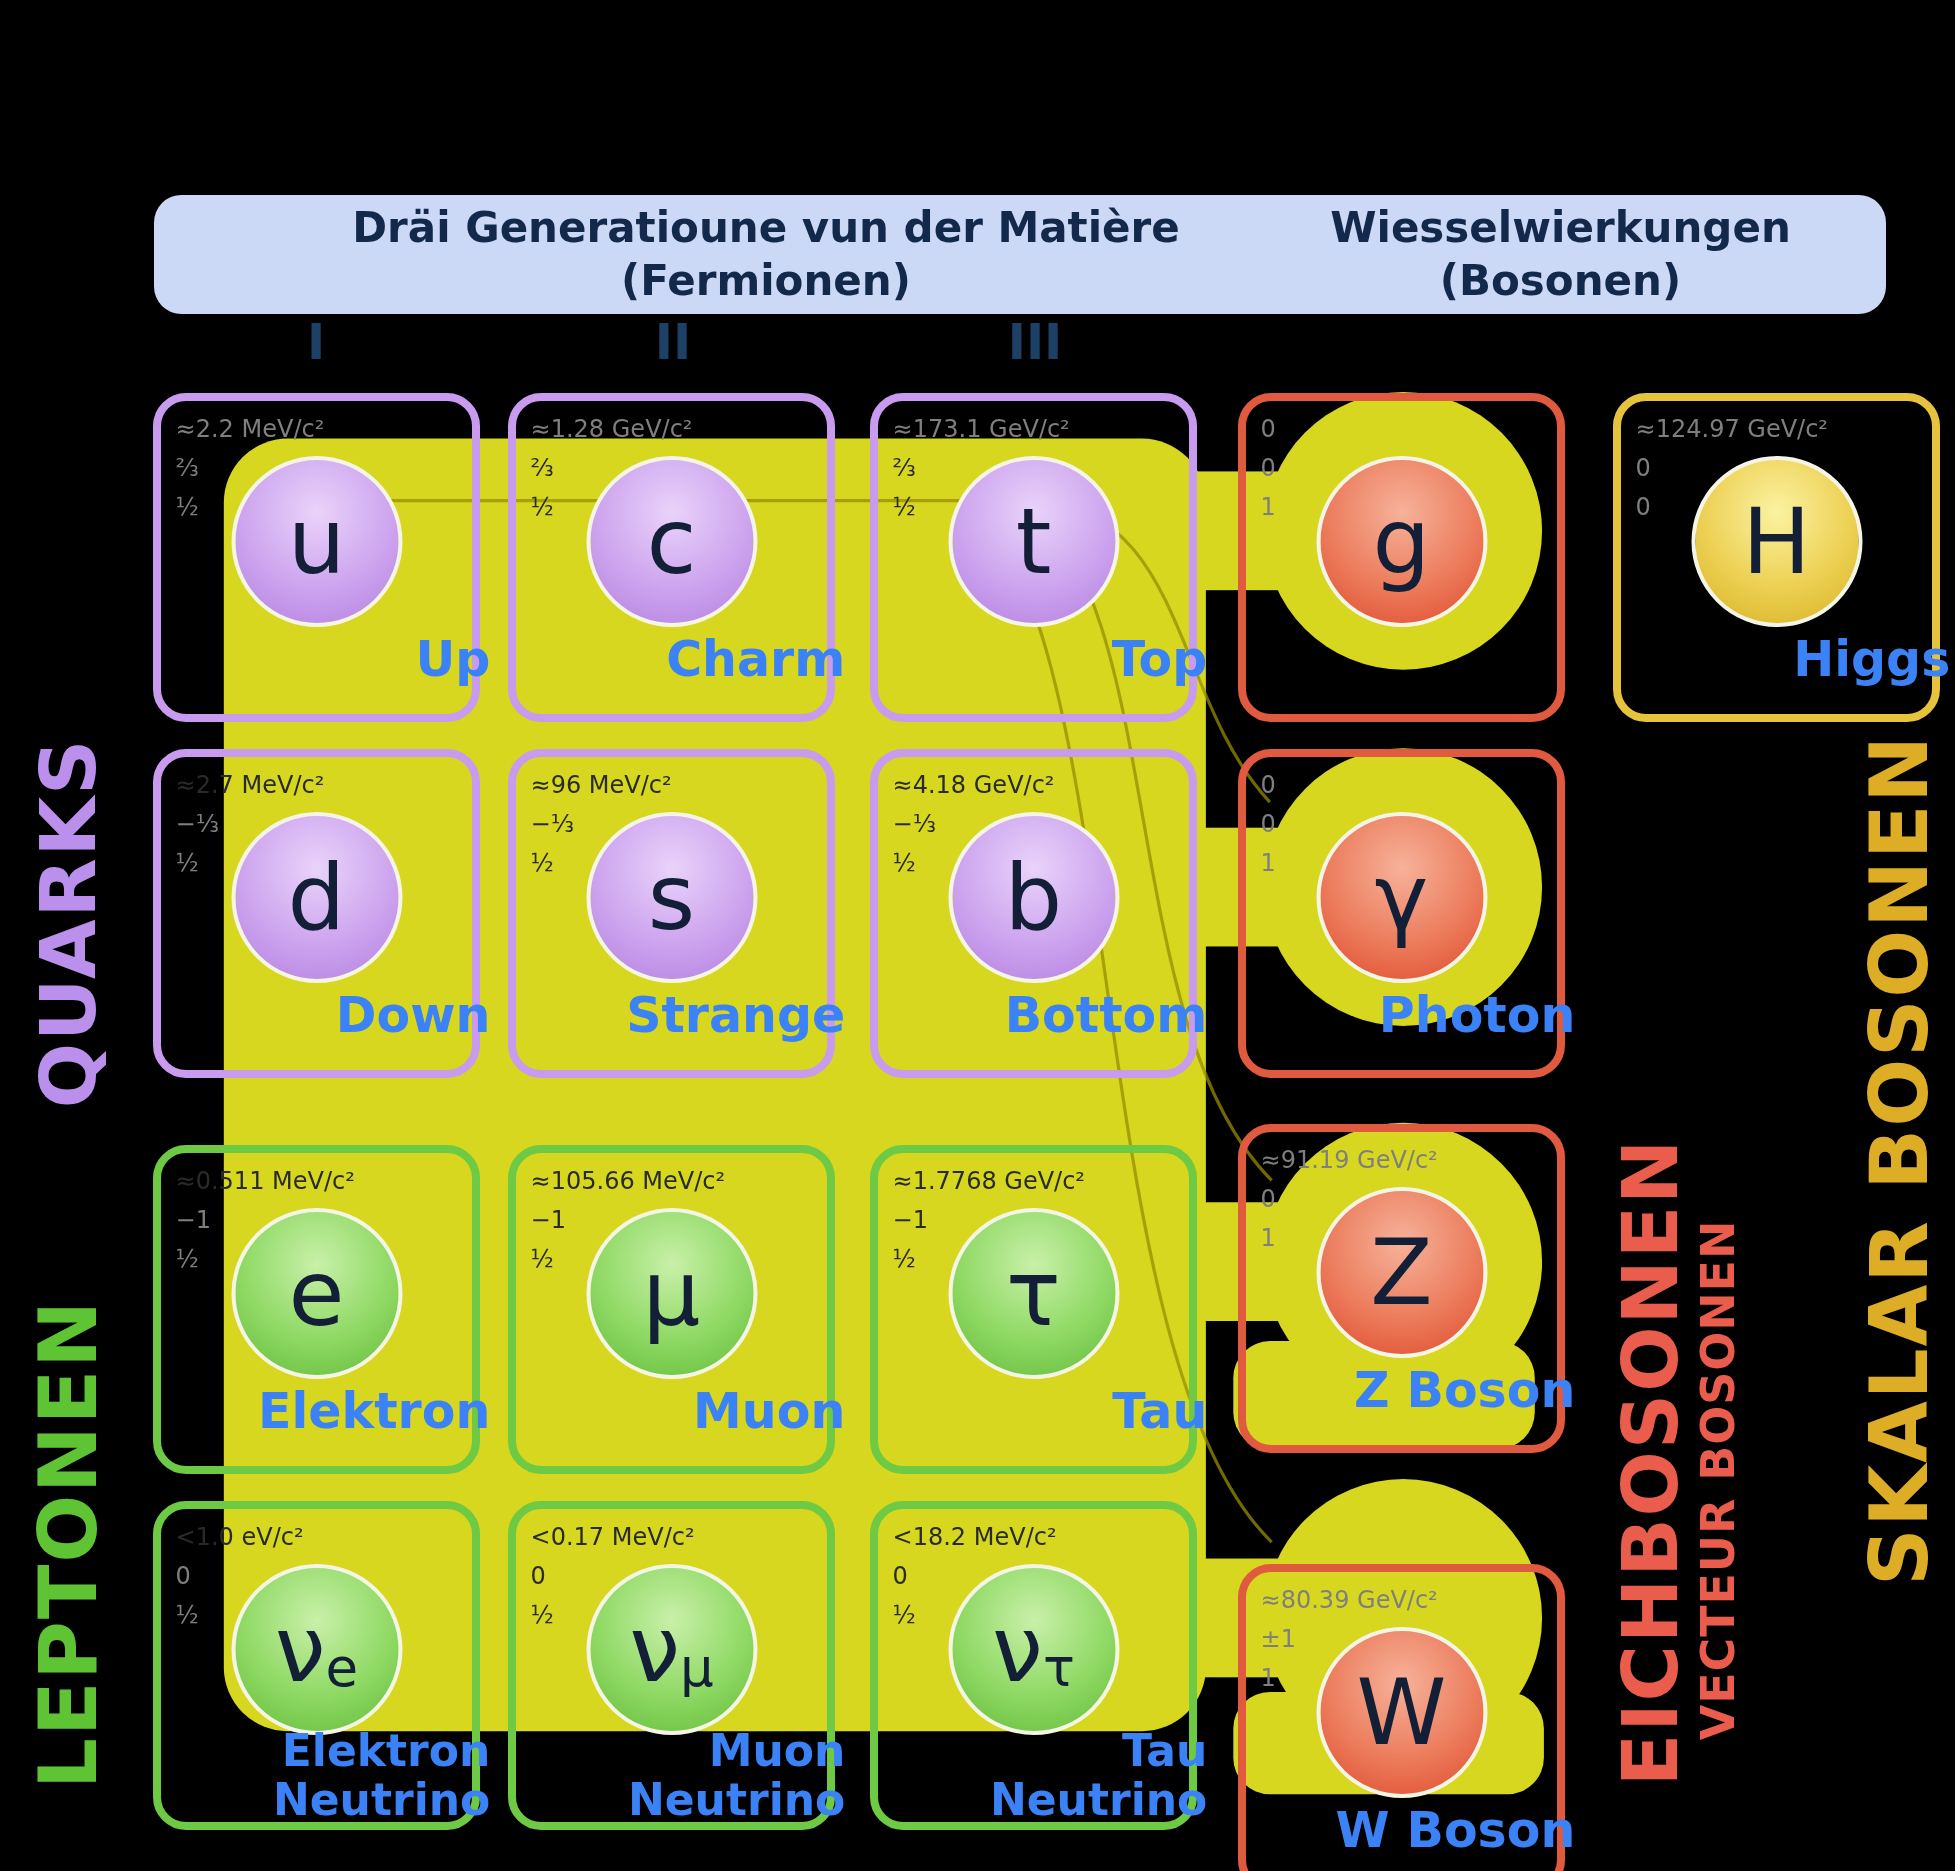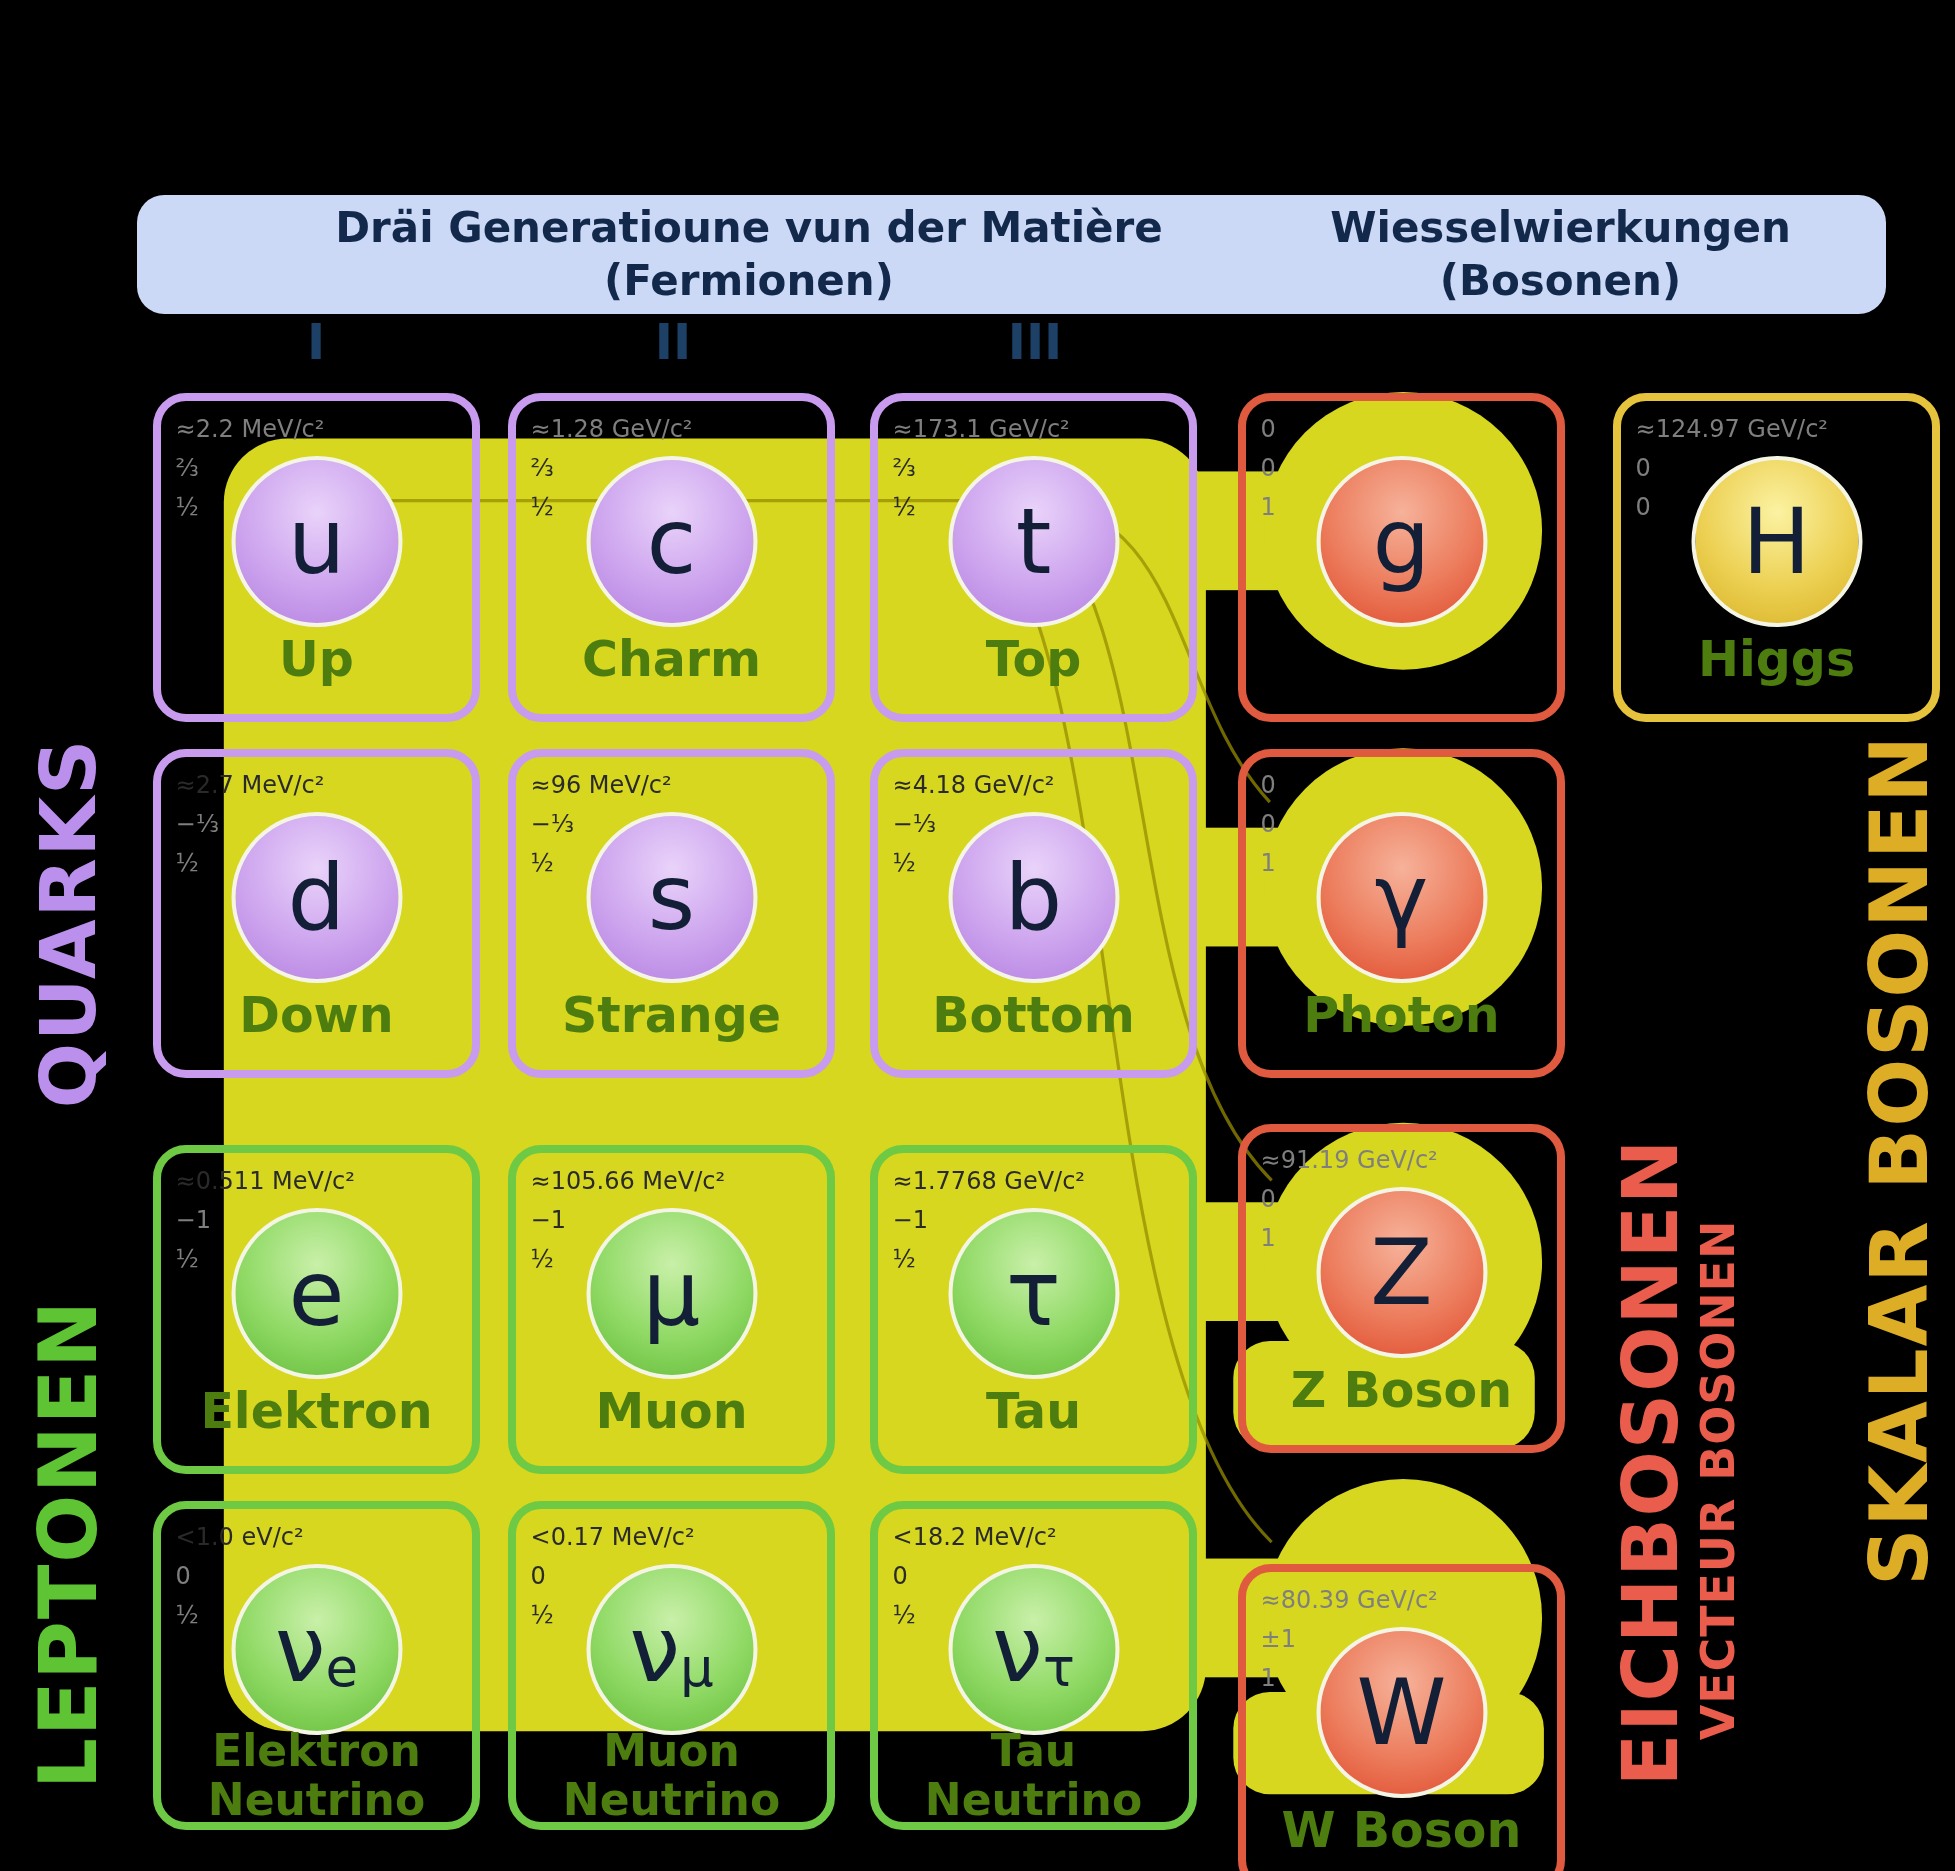--- a/index.html
+++ b/index.html
@@ -54,22 +54,22 @@
   }
   .quark  .circle { background:radial-gradient(circle at 50% 32%, #e9d3fa 0%, #cda4ee 55%, #b37fe0 100%); }
   .lepton .circle { background:radial-gradient(circle at 50% 32%, #c9f0a9 0%, #8fd964 55%, #63bb38 100%); }
   .gauge  .circle { background:radial-gradient(circle at 50% 32%, #f6b29a 0%, #ec7c5c 55%, #de4a2c 100%); }
   .higgs  .circle { background:radial-gradient(circle at 50% 32%, #fbf2a2 0%, #ecd052 55%, #d7b024 100%); }
 
   .symbol { font-size:91px; color:#121f36; }
   .symsub { font-size:53px; color:#121f36; margin-top:35px; }
 
   .pname {
-    position:absolute; left:-18.3px; right:-18.3px; top:230px; text-align:center;
-    font-weight:bold; font-size:49px; color:#4d7c0f; white-space:nowrap;
+    position:absolute; left:-18.3px; right:-18.3px; top:230px; text-align:right;
+    font-weight:bold; font-size:49px; color:#3b82f6; white-space:nowrap;
   }
   .pname.two { top:217px; font-size:44px; line-height:1.12; }
 </style>
 </head>
 <body>
 
 <div id="stage">
 
   <svg id="blob" width="1955" height="1871" viewBox="0 0 2140 2048">
     <g fill="#d6d71e">
@@ -87,21 +87,21 @@
       <rect x="1350" y="1852" width="340" height="112" rx="40"></rect>
     </g>
 
     <g fill="none" stroke="#978d00" stroke-width="3.5" opacity="0.75">
       <path d="M 330 548 H 1120 C 1300 548 1280 760 1390 878"></path>
       <path d="M 1120 548 C 1280 660 1220 1120 1392 1292"></path>
       <path d="M 1060 548 C 1240 700 1180 1480 1392 1688"></path>
     </g>
   </svg>
 
-  <div class="hdr" style="left:137px;top:195px;width:1224px;height:119px">
+  <div class="hdr" style="left:154px;top:195px;width:1224px;height:119px">
     <div>Dräi Generatioune vun der Matière</div>
     <div>(Fermionen)</div>
   </div>
   <div class="hdr" style="left:1235px;top:195px;width:651px;height:119px">
     <div>Wiesselwierkungen</div>
     <div>(Bosonen)</div>
   </div>
 
   <div class="gen" style="left:316px;top:314px">I</div>
   <div class="gen" style="left:673px;top:314px">II</div>

